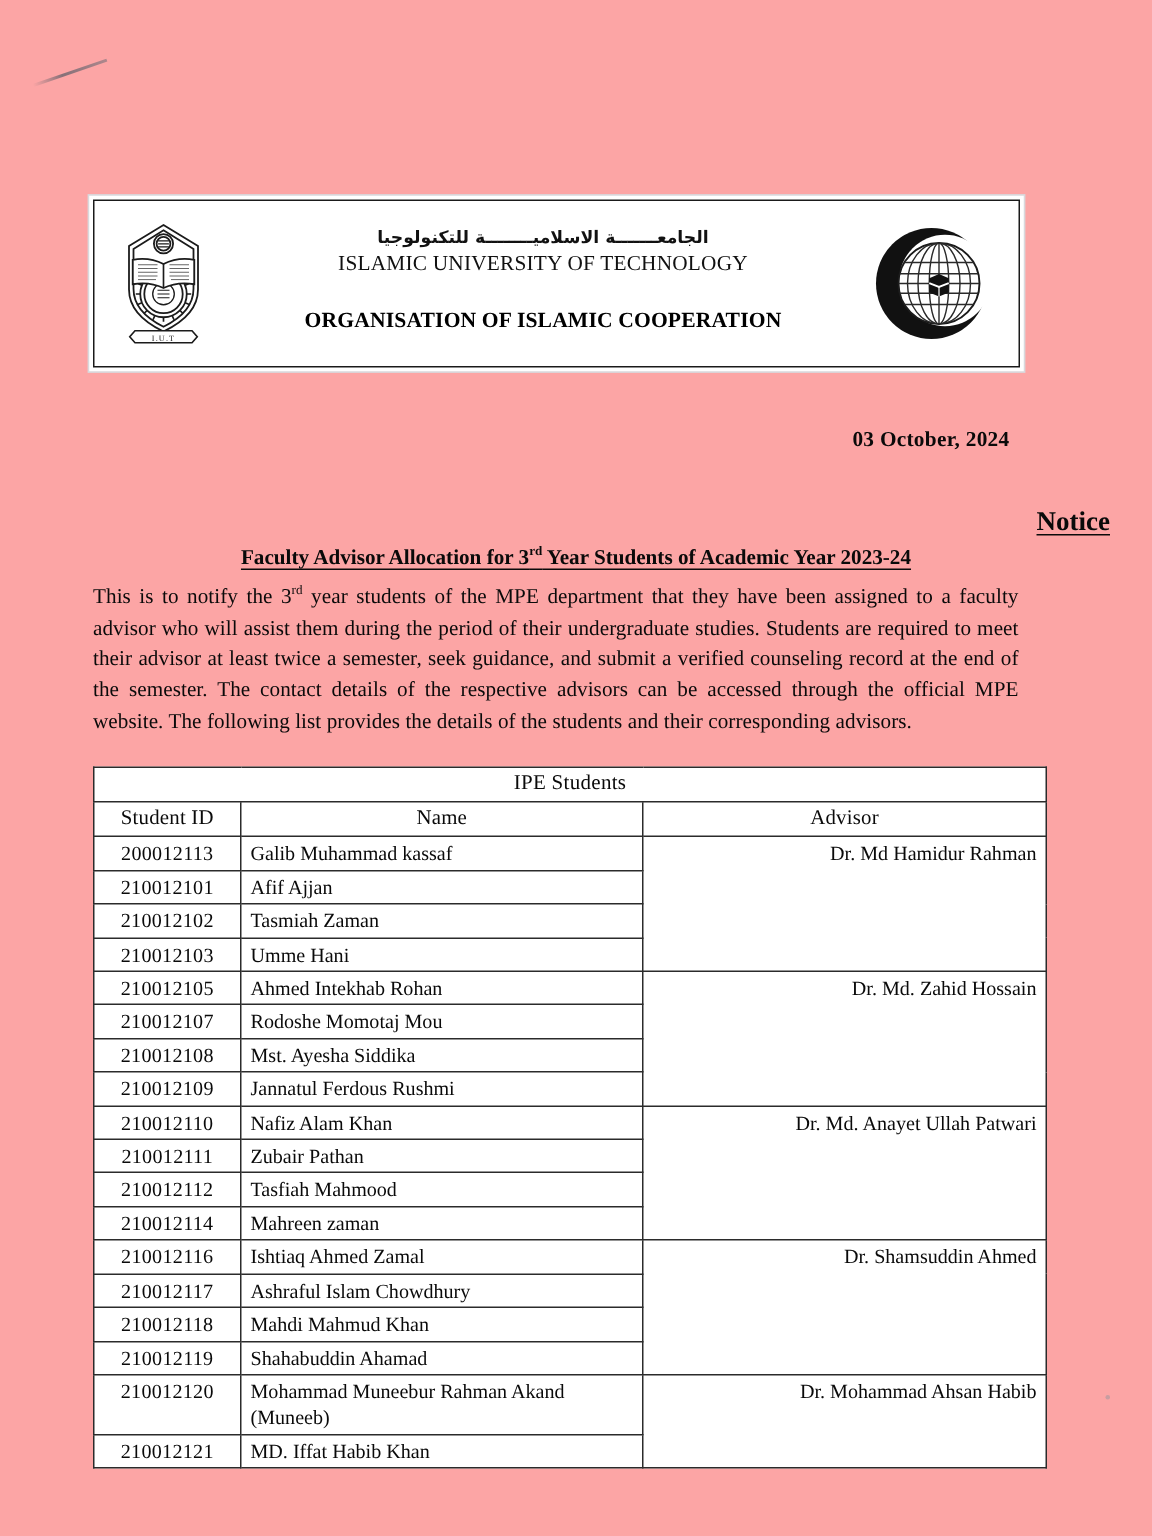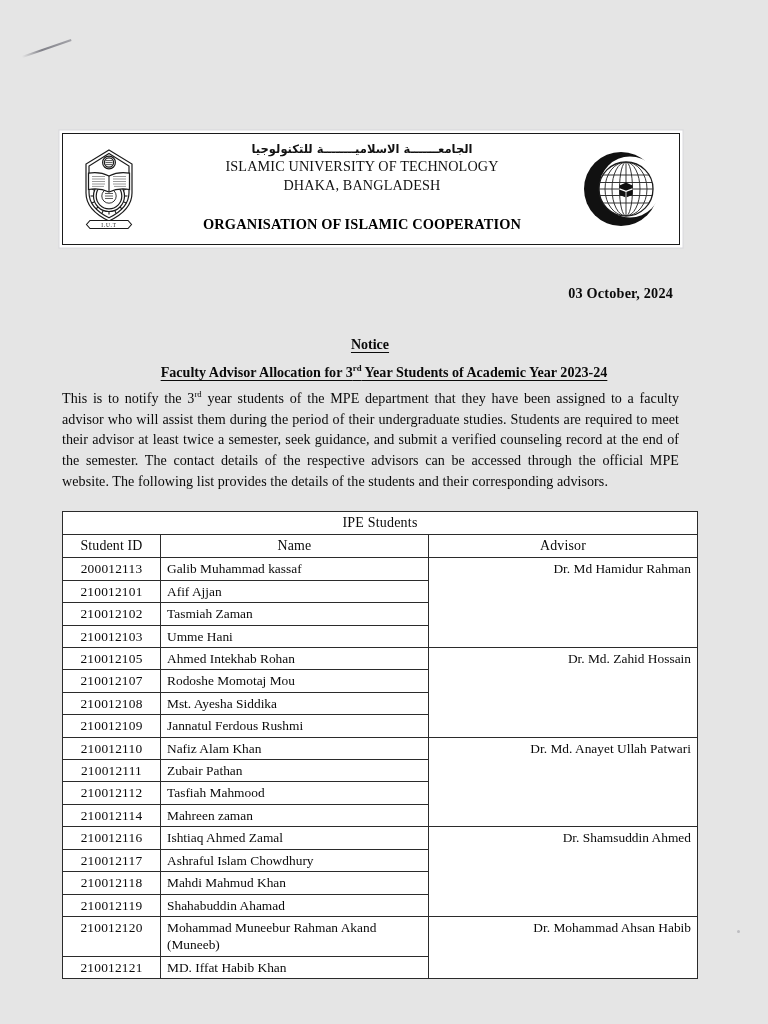--- a/index.html
+++ b/index.html
@@ -12,21 +12,21 @@
     height: 1024px;
     position: relative;
     font-family: "Liberation Serif", "DejaVu Serif", serif;
     color: #0a0a0a;
     overflow: hidden;
   }
 
   .page {
     position: absolute;
     inset: 0;
-    background: #e5e5e5;
+    background: #fca5a5;
     text-decoration: underline;
   }
 
   
   .scan-mark {
     position: absolute;
     left: 22px;
     top: 56px;
     width: 52px;
     height: 1.6px;
@@ -122,22 +122,22 @@
     font-weight: 700;
     letter-spacing: .2px;
     margin-left: 28px;
   }
 
   .notice-title {
     position: absolute;
     left: 0;
     top: 337px;
     width: 740px;
-    text-align: center;
-    font-size: 14px;
+    text-align: right;
+    font-size: 18px;
     font-weight: 700;
   }
   .notice-title u { text-decoration: underline; text-underline-offset: 2.5px; }
 
   .notice-sub {
     position: absolute;
     left: 0;
     top: 364px;
     width: 768px;
     text-align: center;
@@ -279,21 +279,20 @@
         <g fill="#ffffff" stroke="#1b1b1b" stroke-width="1.1">
           <path d="M12 73.5 L50 73.5 L53.5 77.5 L50 81.5 L12 81.5 L8.5 77.5 Z"></path>
         </g>
         <text x="31" y="80" font-family="Liberation Serif, serif" font-size="5.4" text-anchor="middle" fill="#1b1b1b" letter-spacing="0.8">I.U.T</text>
       </svg>
     </div>
 
     <div class="lh-center">
       <div class="arabic-line">الجامعـــــــة الاسلاميــــــــة للتكنولوجيا</div>
       <div class="lh-l2">ISLAMIC UNIVERSITY OF TECHNOLOGY</div>
-      <div class="lh-l3">DHAKA, BANGLADESH</div>
       <div class="lh-l4">ORGANISATION OF ISLAMIC COOPERATION</div>
     </div>
 
     <div class="lh-logo-right">
       <svg class="crest" width="88" height="80" viewBox="0 0 88 80">
 
         <defs>
           <mask id="crescentMask">
             <rect x="0" y="0" width="88" height="80" fill="#fff"></rect>
             <circle cx="50" cy="38" r="30.5" fill="#000"></circle>

